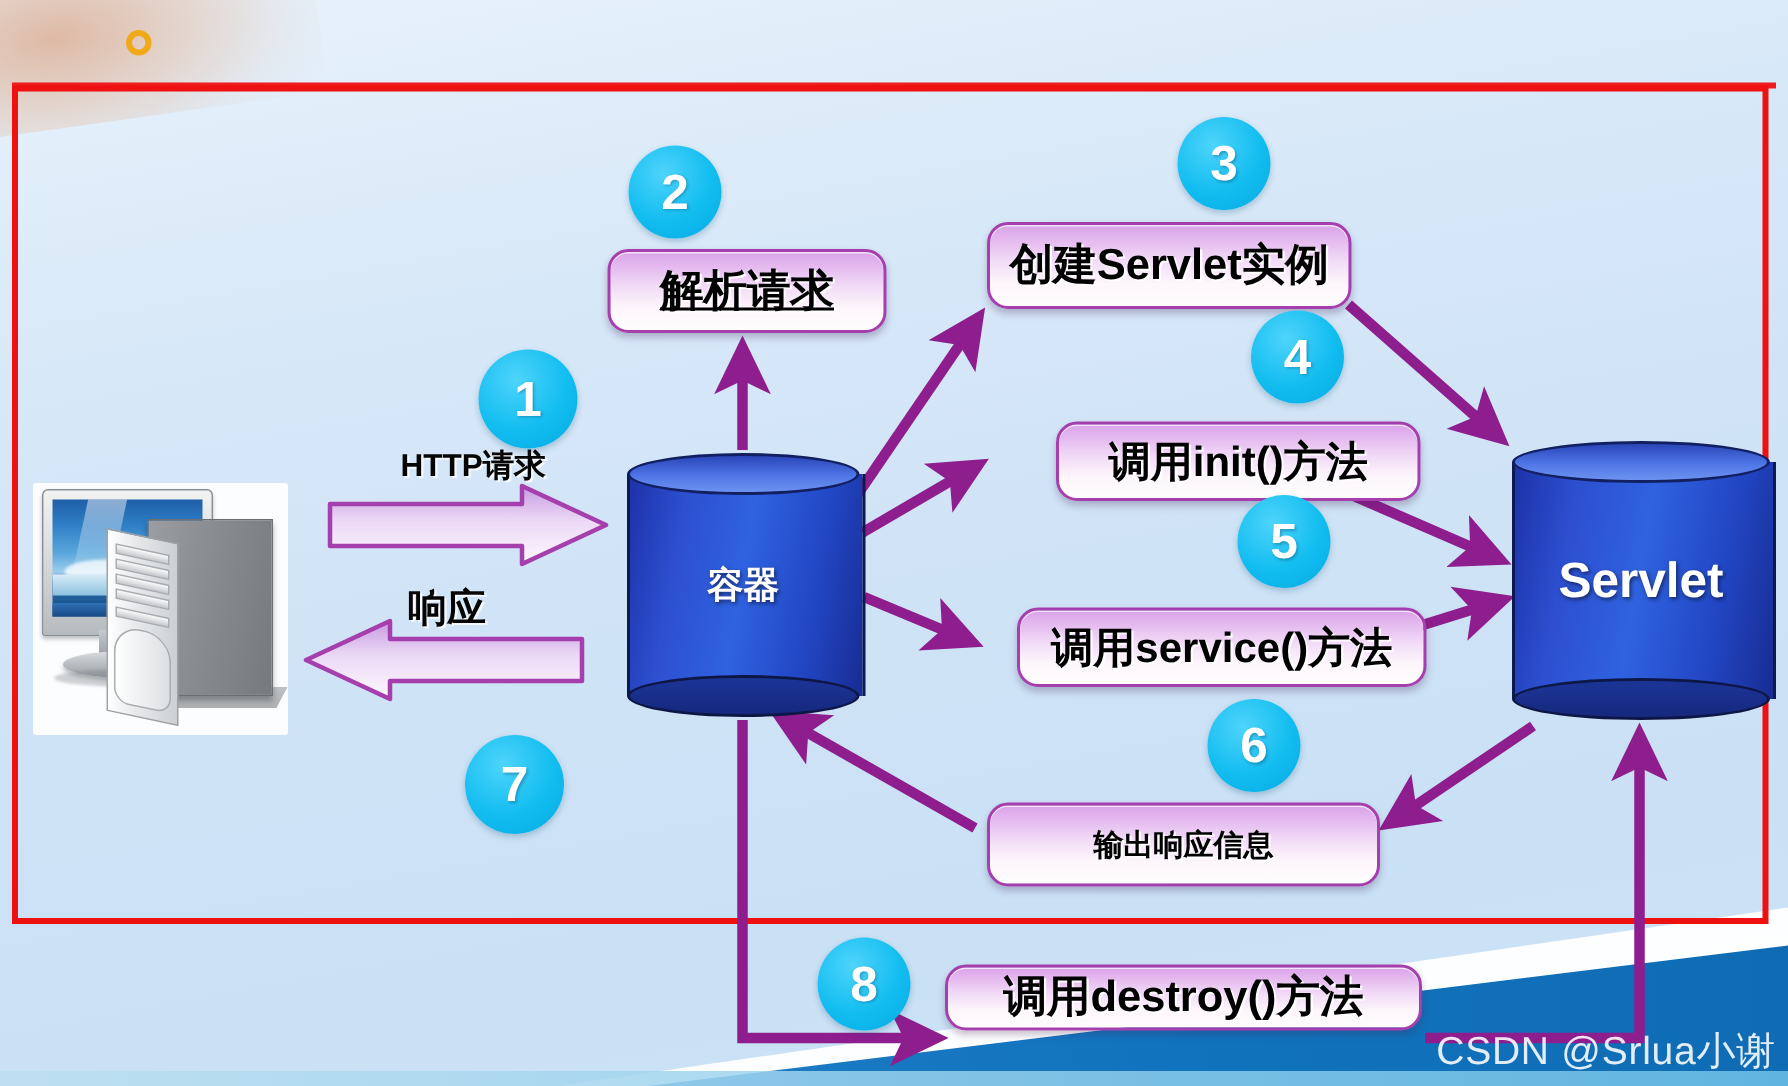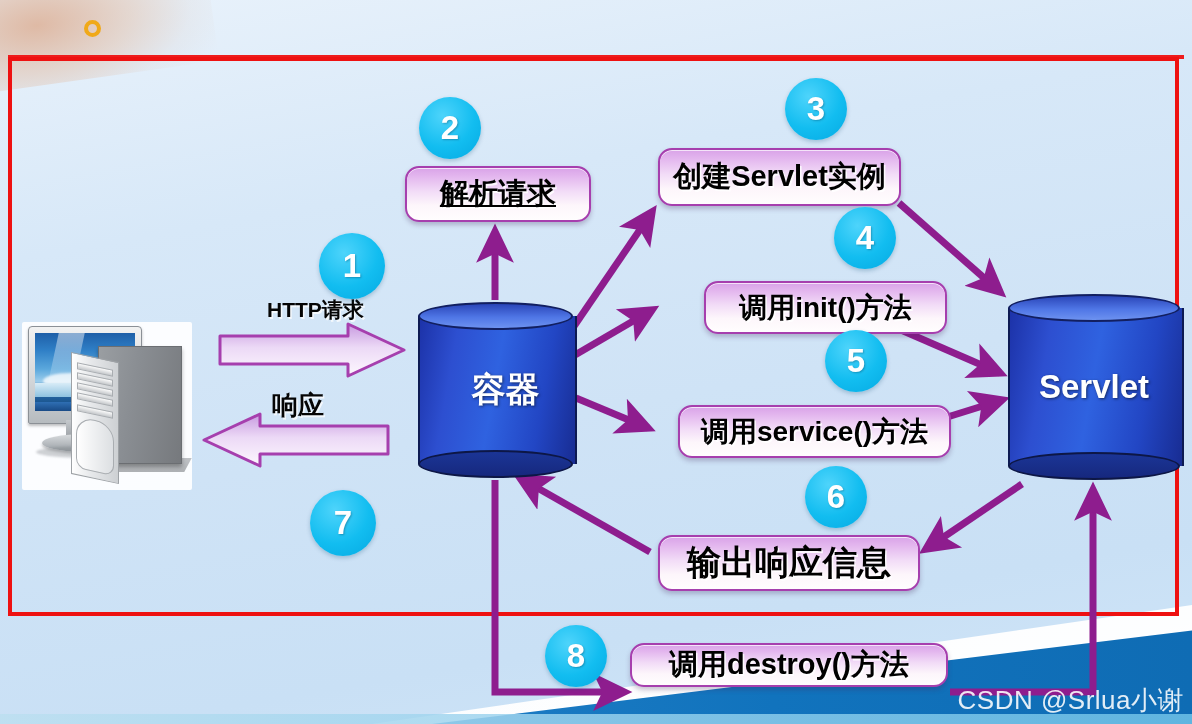--- a/index.html
+++ b/index.html
@@ -73,21 +73,21 @@
     background:linear-gradient(to bottom,#d9a3e8 0%,#e3b6ee 16%,#f2dcf7 45%,#fdf6fb 72%,#fffdfe 100%);
     box-shadow:0 3px 5px rgba(70,40,90,.28), inset 0 1px 0 rgba(255,255,255,.7);
     display:flex;align-items:center;justify-content:center;
     color:#000;font-weight:bold;white-space:nowrap;
     text-shadow:1.5px 1.5px 0 rgba(255,255,255,.85);
   }
   #box-parse  {left:405px;top:166px;width:186px;height:56px;font-size:29px;text-decoration:underline;}
   #box-create {left:658px;top:148px;width:243px;height:58px;font-size:29px;}
   #box-init   {left:660px;top:281px;width:243px;height:53px;font-size:28px;margin-left:44px;}
   #box-service{left:654px;top:405px;width:273px;height:53px;font-size:28px;margin-left:24px;}
-  #box-output {left:658px;top:535px;width:262px;height:56px;font-size:34px;}
+  #box-output {left:658px;top:535px;width:262px;height:56px;font-size:20px;}
   #box-destroy{left:630px;top:643px;width:318px;height:44px;font-size:29px;}
 
   
   .cyl{position:absolute;}
   .cyl .body{
     position:absolute;left:0;top:14px;width:100%;height:calc(100% - 28px);
     background:linear-gradient(100deg,#1c32a8 0%,#2d4fd0 22%,#2f62e0 48%,#2246c4 76%,#182c92 100%);
     border-left:2px solid #0d1a52;border-right:2px solid #0d1a52;
   }
   .cyl .top{
@@ -100,21 +100,21 @@
     background:linear-gradient(to bottom,#1b3596 0%,#16287e 100%);
     border:2px solid #0d1746;box-sizing:border-box;
   }
   .cyl .cap{
     position:absolute;left:0;top:0;width:100%;height:100%;
     display:flex;align-items:center;justify-content:center;
     color:#fff;font-weight:bold;white-space:nowrap;
     text-shadow:1px 1px 3px rgba(0,0,0,.55);
   }
   #cyl-container{left:418px;top:302px;width:155px;height:176px;}
-  #cyl-container .cap{font-size:34px;padding-left:10px;}
+  #cyl-container .cap{font-size:24px;}
   #cyl-servlet{left:1008px;top:294px;width:172px;height:186px;}
   #cyl-servlet .cap{font-size:33px;}
 
   
   .badge{
     position:absolute;border-radius:50%;
     background:radial-gradient(circle at 38% 30%,#4ed4fb 0%,#12bdf0 55%,#05a9e2 100%);
     display:flex;align-items:center;justify-content:center;
     color:#fff;font-weight:bold;font-size:33px;
     text-shadow:1px 1px 2px rgba(0,60,90,.35);

